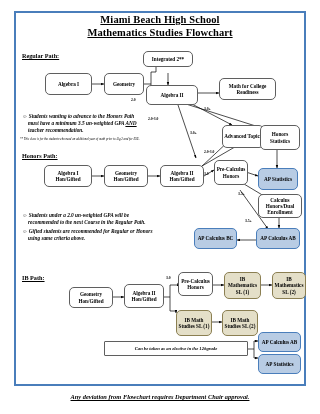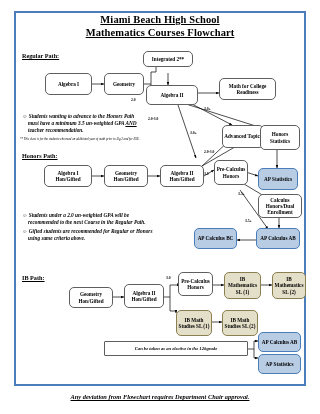--- a/index.html
+++ b/index.html
@@ -125,21 +125,21 @@
 </style>
 </head>
 <body>
 
 <div id="page">
 
   <div class="page-border"></div>
 
   <div class="title-wrap">
     <div class="title-line">Miami Beach High School</div>
-    <div class="title-line">Mathematics Courses Flowchart</div>
+    <div class="title-line">Mathematics Studies Flowchart</div>
   </div>
 
   <svg class="wires" viewBox="0 0 320 414">
     <defs>
       <marker id="ah" markerWidth="5" markerHeight="5" refX="4.2" refY="1.8" orient="auto">
         <path d="M0,0 L4.4,1.8 L0,3.6 z" fill="#000"></path>
       </marker>
     </defs>
     <g stroke="#000" stroke-width="0.7" fill="none">
 

